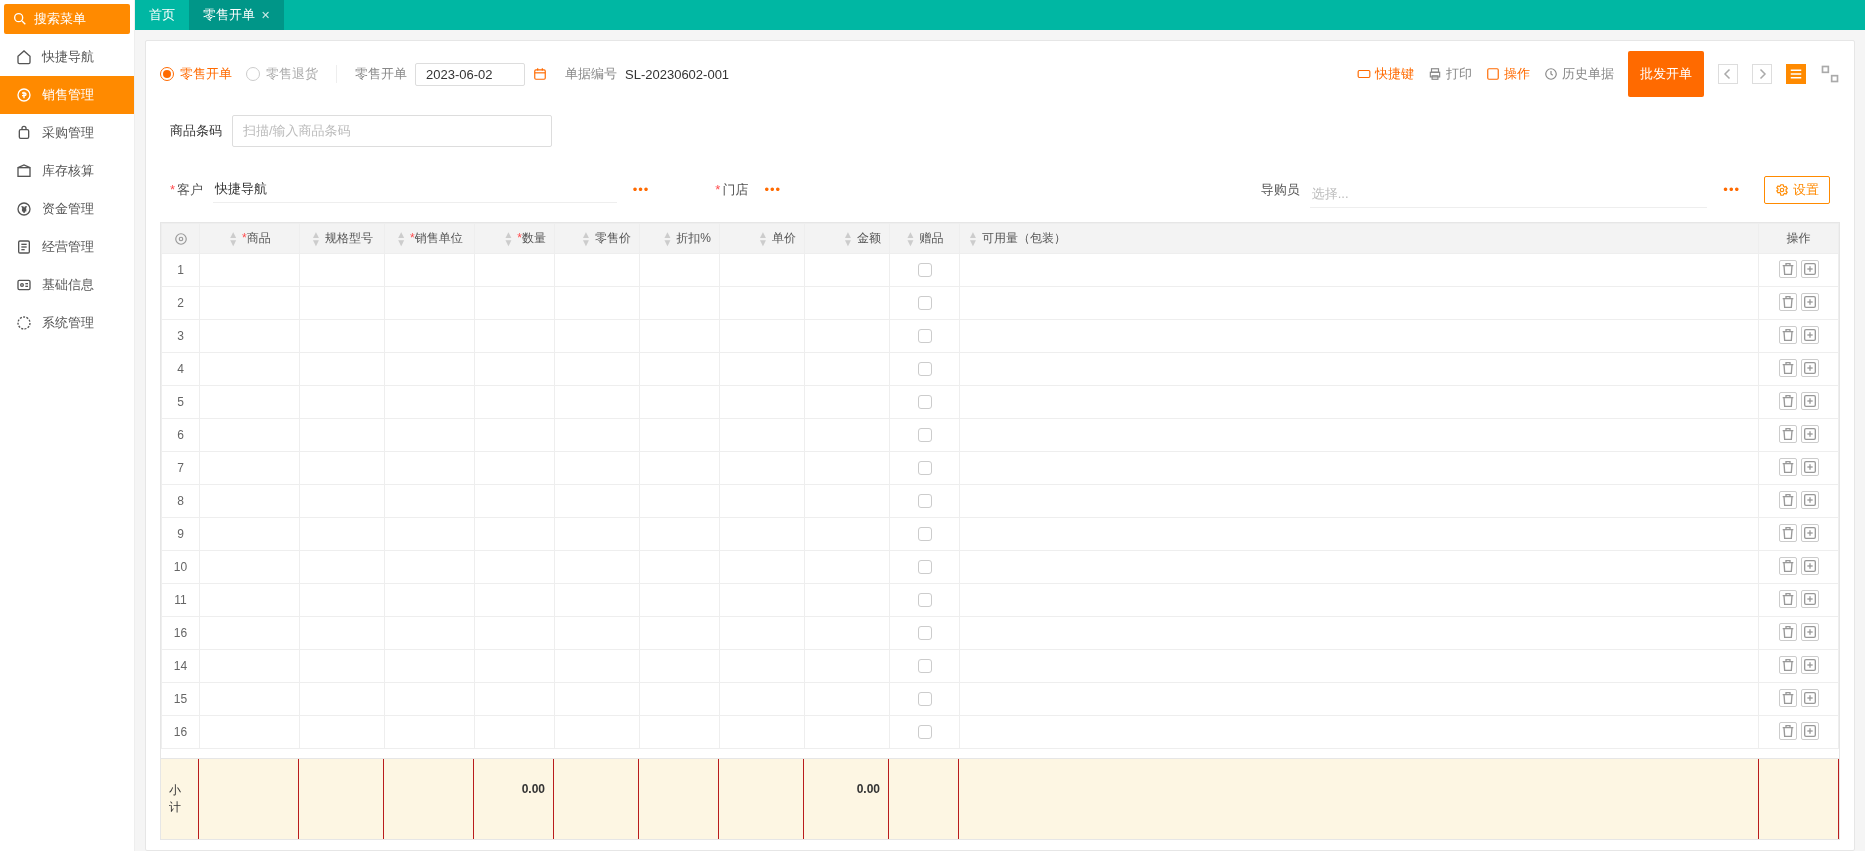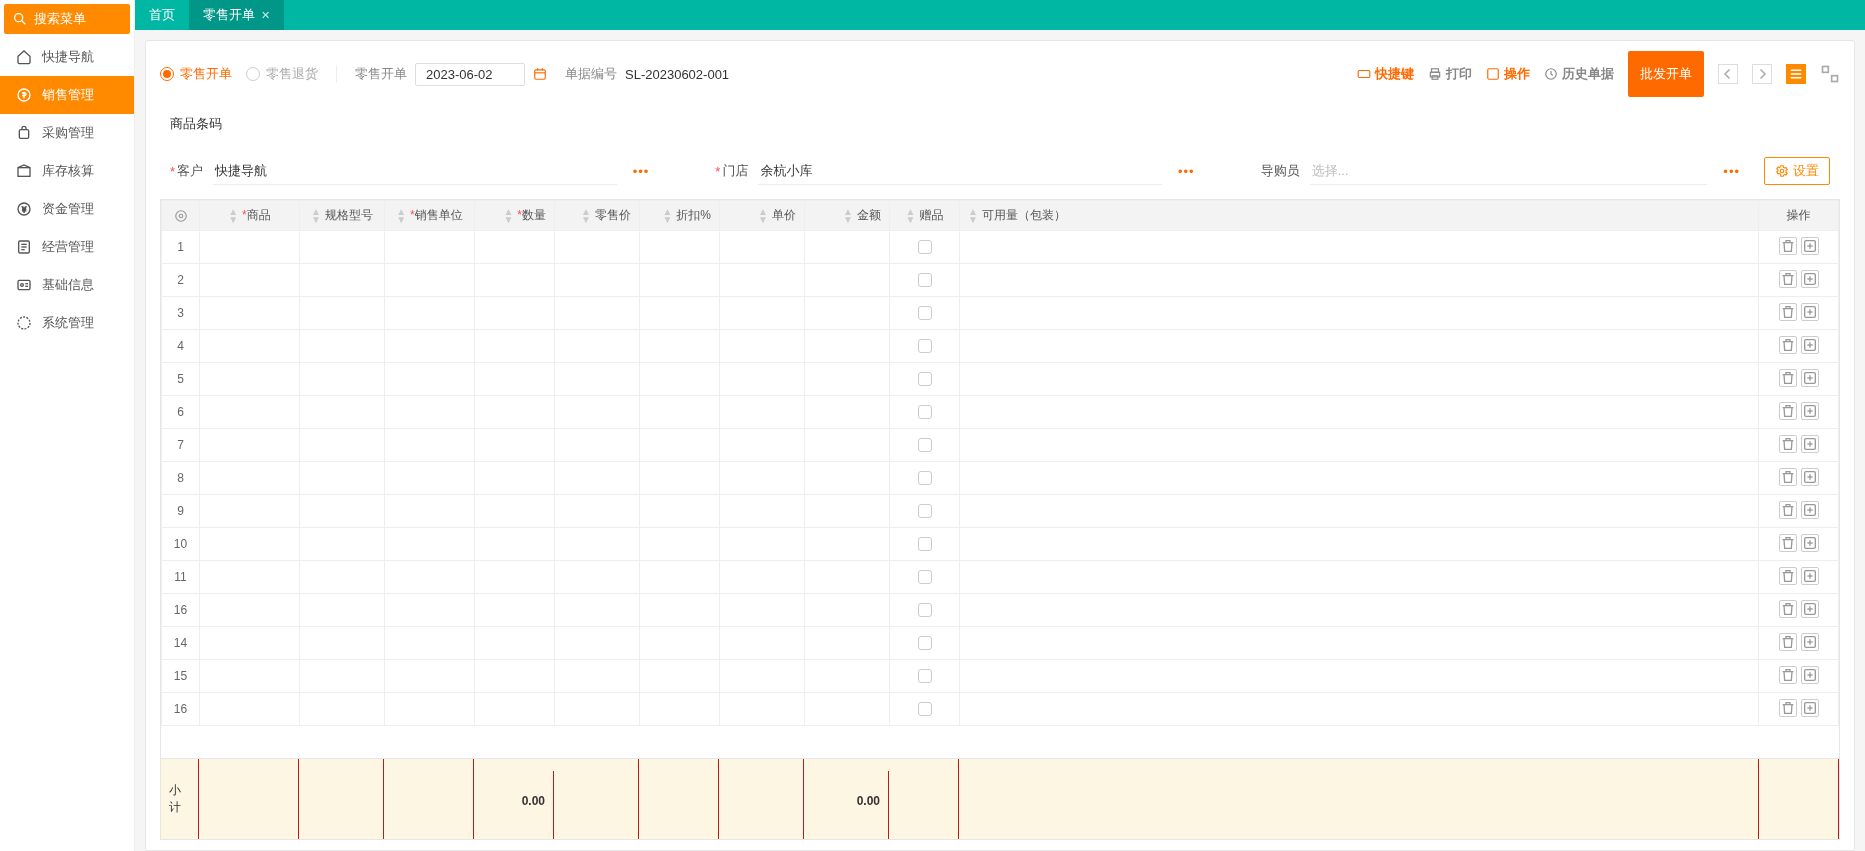--- a/index.html
+++ b/index.html
@@ -35,57 +35,57 @@
 .radio.selected .radio-dot::after { content: ""; position: absolute; inset: 2px; border-radius: 50%; background: #ff6a00; }
 .radio.selected .radio-label { color: #ff6a00; }
 .radio .radio-label { color: #aaa; }
 
 .field-inline { display: flex; align-items: center; gap: 8px; }
 .field-inline .label { color: #888; }
 .date-input { border: 1px solid #ddd; padding: 3px 10px; min-width: 110px; border-radius: 2px; background: #fff; }
 .billno { color: #333; }
 
 .tool-links { margin-left: auto; display: flex; align-items: center; gap: 14px; }
-.tool-link { color: #888; display: flex; align-items: center; gap: 4px; cursor: pointer; font-weight: bold; }
+.tool-link { color: #888; display: flex; align-items: center; gap: 4px; cursor: pointer; }
 .tool-link.hot { color: #ff6a00; }
 .btn-primary { background: #ff6a00; color: #fff; padding: 14px 12px; border-radius: 2px; cursor: pointer; }
 .nav-btn { width: 20px; height: 20px; border: 1px solid #ddd; display: flex; align-items: center; justify-content: center; cursor: pointer; color: #aaa; background: #fff; }
 .nav-btn.orange { background: #ff8a00; border-color: #ff8a00; color: #fff; }
 
 
 .barcode-row { display: flex; align-items: center; gap: 10px; padding: 10px 0 6px 10px; }
 .barcode-row .label { color: #333; }
 .barcode-input { border: 1px solid #ddd; padding: 6px 10px; width: 320px; border-radius: 2px; color: #bbb; background: #fff; }
 
 
 .filter-row { display: flex; align-items: center; padding: 18px 10px 10px 10px; gap: 0; }
 .filter-group { display: flex; align-items: center; gap: 10px; flex: 1; }
 .filter-group .flabel { color: #555; display: flex; align-items: center; gap: 2px; }
 .req { color: #ff4d4f; }
 .lookup { flex: 1; border-bottom: 1px solid #eee; padding: 4px 2px; display: flex; justify-content: space-between; align-items: center; min-width: 0; }
 .lookup .val { color: #333; }
-.lookup .ph { color: #bbb; }
+.lookup .ph { color: #bbb; margin-top: 10px; }
 .ellipsis { color: #ff6a00; letter-spacing: 1px; cursor: pointer; padding: 0 6px; }
 .settings-btn { margin-left: 18px; border: 1px solid #ff8a00; color: #ff8a00; padding: 4px 10px; border-radius: 2px; display: flex; align-items: center; gap: 4px; cursor: pointer; }
 
 
 .table-wrap { flex: 1; overflow: auto; border: 1px solid #e6e6e6; margin-top: 4px; }
 table { width: 100%; border-collapse: collapse; table-layout: fixed; }
 th, td { border: 1px solid #eee; padding: 6px 8px; font-size: 12px; }
 thead th { background: #f3f3f3; color: #555; position: sticky; top: 0; font-weight: 500; }
 .sort { color: #ccc; font-size: 10px; line-height: 8px; display: inline-flex; flex-direction: column; margin-right: 4px; vertical-align: middle; }
 .row-idx { text-align: center; color: #666; }
 .chk { width: 14px; height: 14px; border: 1px solid #ccc; border-radius: 3px; background: #fff; margin: 0 auto; display: block; }
 .actions-cell { text-align: center; }
 .act-btn { display: inline-flex; width: 18px; height: 18px; border: 1px solid #ccc; border-radius: 2px; align-items: center; justify-content: center; margin: 0 2px; color: #999; cursor: pointer; }
 
 
 .subtotal { background: #fdf6e3; border: 1px solid #e6e6e6; border-top: none; display: flex; }
 .subtotal .cell { border-right: 1px solid #b91c1c; padding: 23px 8px; font-size: 12px; }
-.subtotal .cell.num { text-align: right; font-weight: 600; margin-top: 12px; }
+.subtotal .cell.num { text-align: right; font-weight: 600; }
 
 svg { width: 100%; height: 100%; }
 .icon-sm { width: 14px; height: 14px; display: inline-flex; }
 </style>
 </head>
 <body>
 
 <div class="sidebar">
   <div class="search-menu">
     <span class="icon">
@@ -277,41 +277,39 @@
             <svg viewBox="0 0 24 24" fill="none" stroke="currentColor" stroke-width="2">
                 <rect x="3" y="3" width="7" height="7"></rect>
                 <rect x="14" y="14" width="7" height="7"></rect>
               </svg>
           </span>
         </div>
       </div>
 
       <div class="barcode-row">
         <span class="label">商品条码</span>
+        <div class="barcode-input"><span style="color:#bbb">扫描/输入商品条码</span></div>
       </div>
 
       <div class="filter-row">
         <div class="filter-group">
           <span class="flabel">
               <span class="req">*</span>
               <span>客户</span>
             </span>
           <div class="lookup">
             <span class="val">快捷导航</span>
           </div>
           <span class="ellipsis">•••</span>
         </div>
         <div class="filter-group" style="margin-left:60px">
           <span class="flabel">
               <span class="req">*</span>
               <span>门店</span>
             </span>
-          <div class="lookup">
-            <span class="val">余杭小库</span>
-          </div>
           <span class="ellipsis">•••</span>
         </div>
         <div class="filter-group" style="margin-left:60px">
           <span class="flabel">
               <span>导购员</span>
             </span>
           <div class="lookup">
             <span class="ph">选择...</span>
           </div>
           <span class="ellipsis">•••</span>

